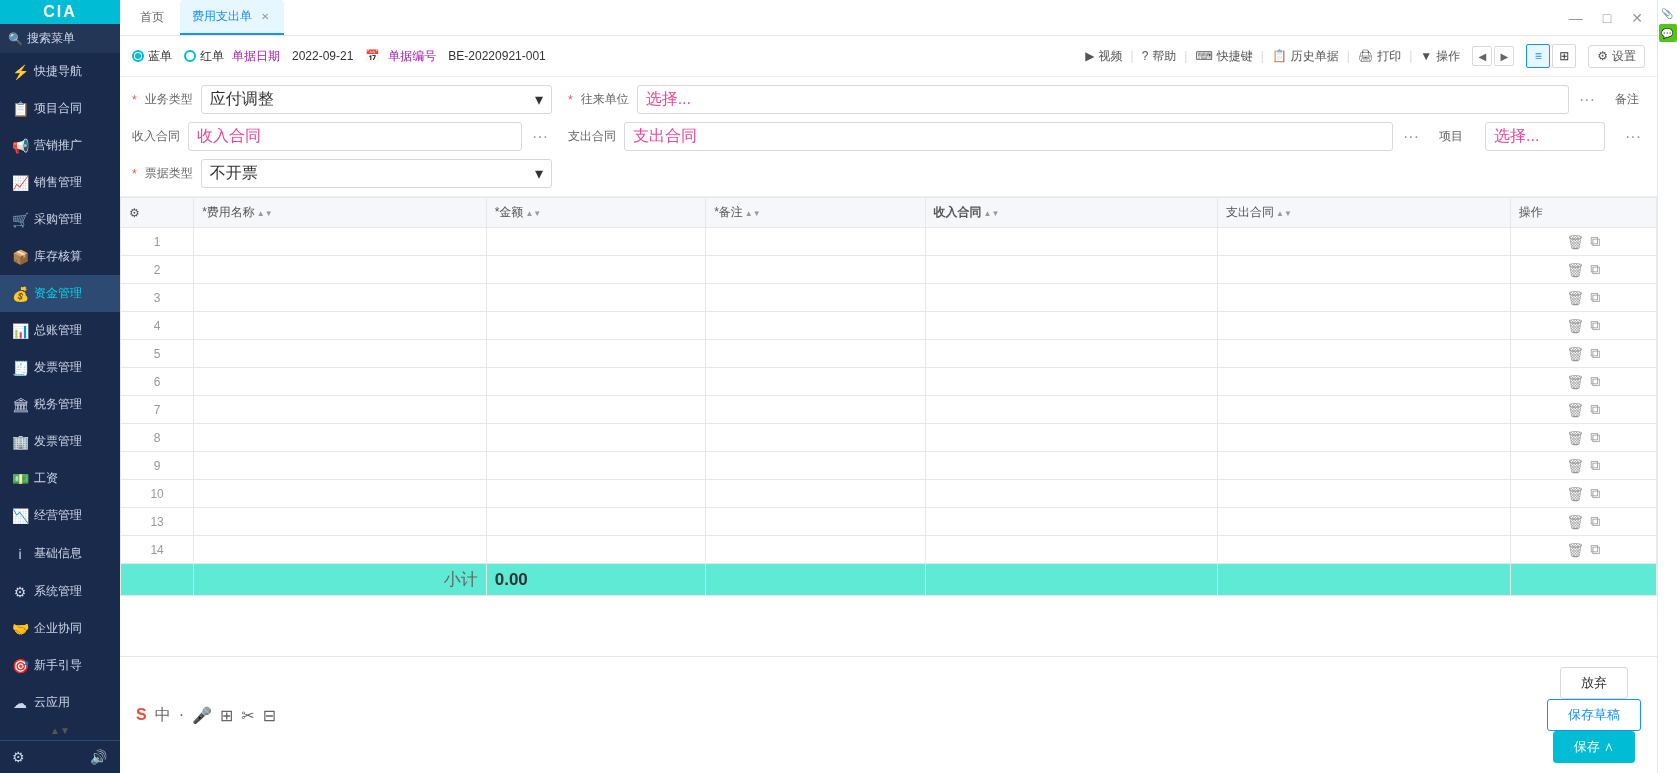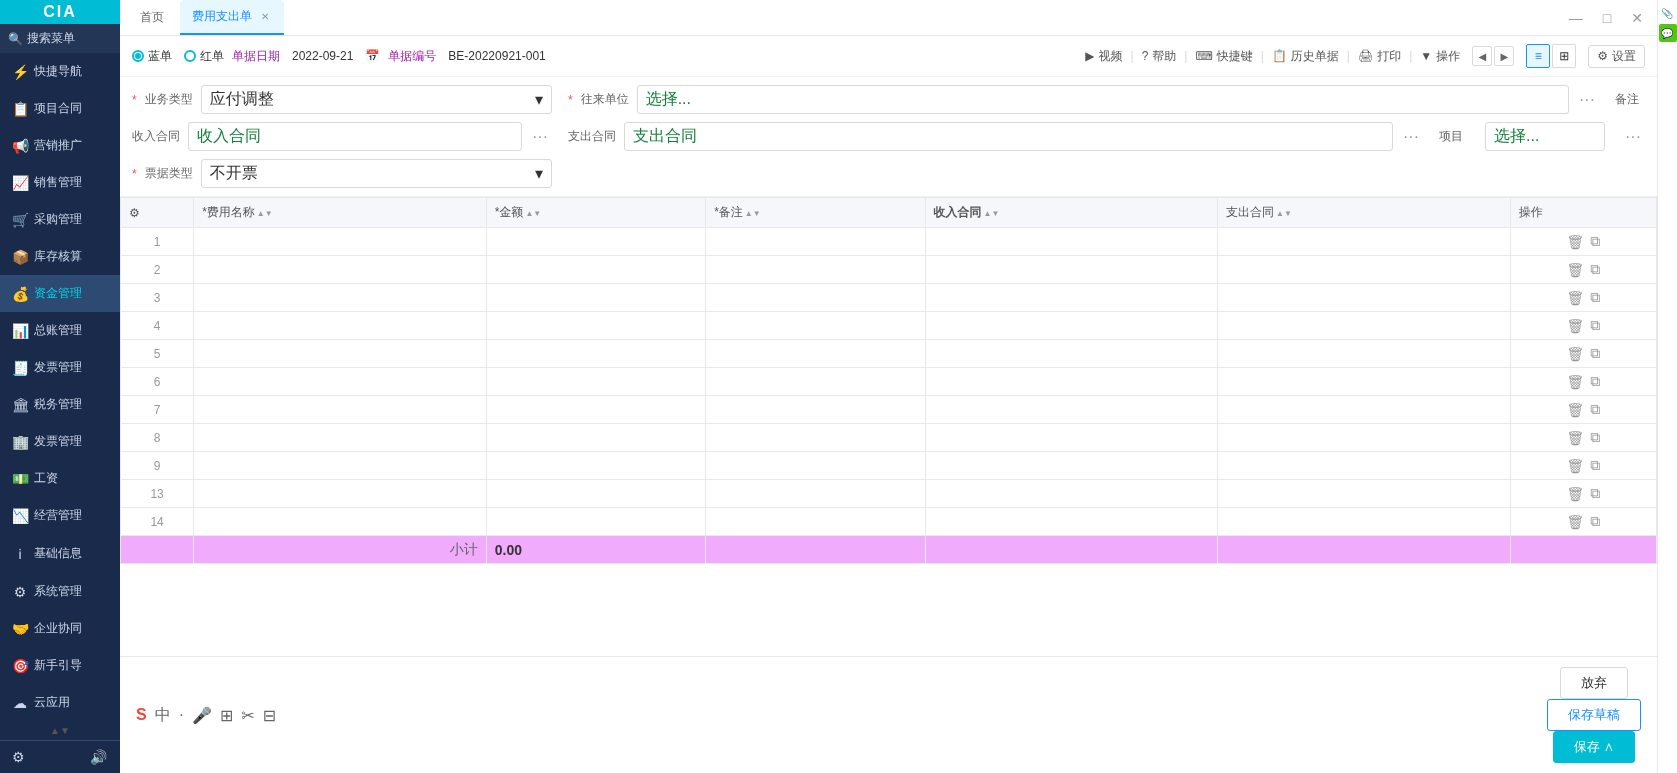--- a/index.html
+++ b/index.html
@@ -204,21 +204,21 @@
       font-size: 16px;
       color: #333;
       background: white;
       cursor: pointer;
       display: flex;
       align-items: center;
       justify-content: space-between;
       min-height: 24px;
       min-width: 120px;
     }
-    .field-input .placeholder { color: #15803d; }
+    .field-input .placeholder { color: #ec4899; }
     .field-ellipsis { color: #999; font-size: 16px; cursor: pointer; padding: 0 4px; }
     .field-remark { flex: 0 0 auto; min-width: 30px; color: #666; }
 
     
     .table-container {
       flex: 1;
       overflow-y: auto;
       overflow-x: auto;
     }
     .data-table {
@@ -258,22 +258,22 @@
     }
     .row-num {
       text-align: center;
       color: #999;
       width: 40px;
     }
     .action-icons { display: flex; gap: 6px; justify-content: center; align-items: center; }
     .action-icon { cursor: pointer; color: #999; font-size: 14px; }
 
     .subtotal-row td {
-      background: #f0abfc;
-      font-size: 14px;
+      background: #5eead4;
+      font-size: 17px;
     }
     .subtotal-label { color: #666; text-align: right; }
     .subtotal-value { color: #333; font-weight: bold; }
 
     
     .footer {
       background: white;
       border-top: 1px solid #e8e8e8;
       padding: 10px 16px;
       display: flex;
@@ -716,20 +716,34 @@
     <td></td>
     <td></td>
     <td>
       <div class="action-icons">
         <span class="action-icon">🗑</span>
         <span class="action-icon">⧉</span>
       </div>
     </td>
   </tr>
             <tr>
+    <td class="row-num">10</td>
+    <td></td>
+    <td></td>
+    <td></td>
+    <td></td>
+    <td></td>
+    <td>
+      <div class="action-icons">
+        <span class="action-icon">🗑</span>
+        <span class="action-icon">⧉</span>
+      </div>
+    </td>
+  </tr>
+            <tr>
     <td class="row-num">13</td>
     <td></td>
     <td></td>
     <td></td>
     <td></td>
     <td></td>
     <td>
       <div class="action-icons">
         <span class="action-icon">🗑</span>
         <span class="action-icon">⧉</span>

